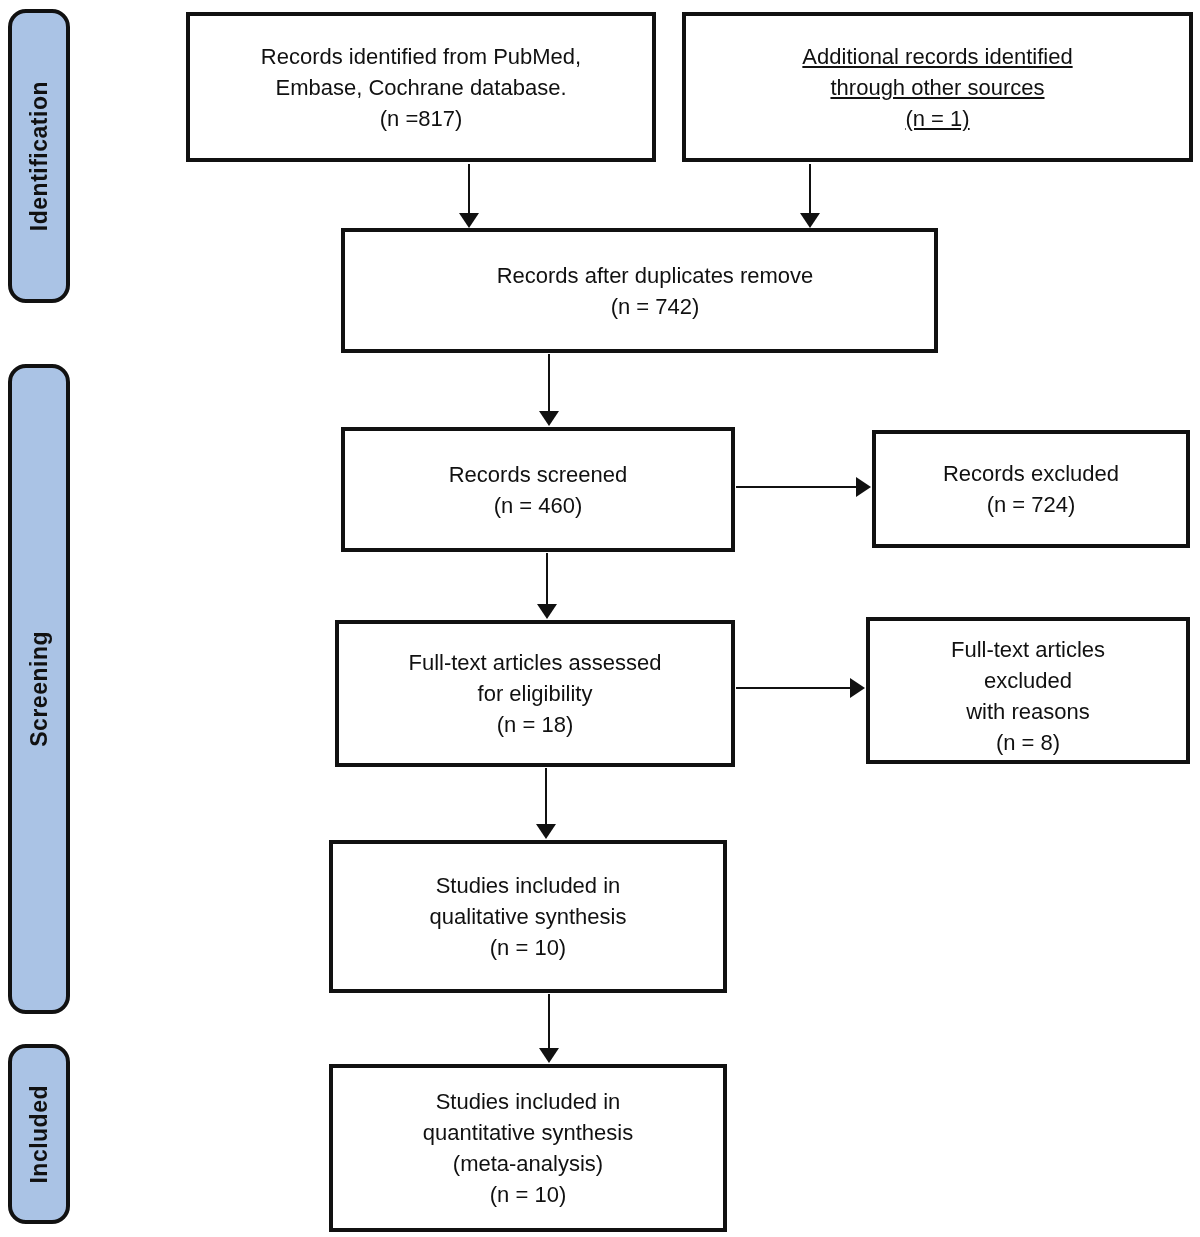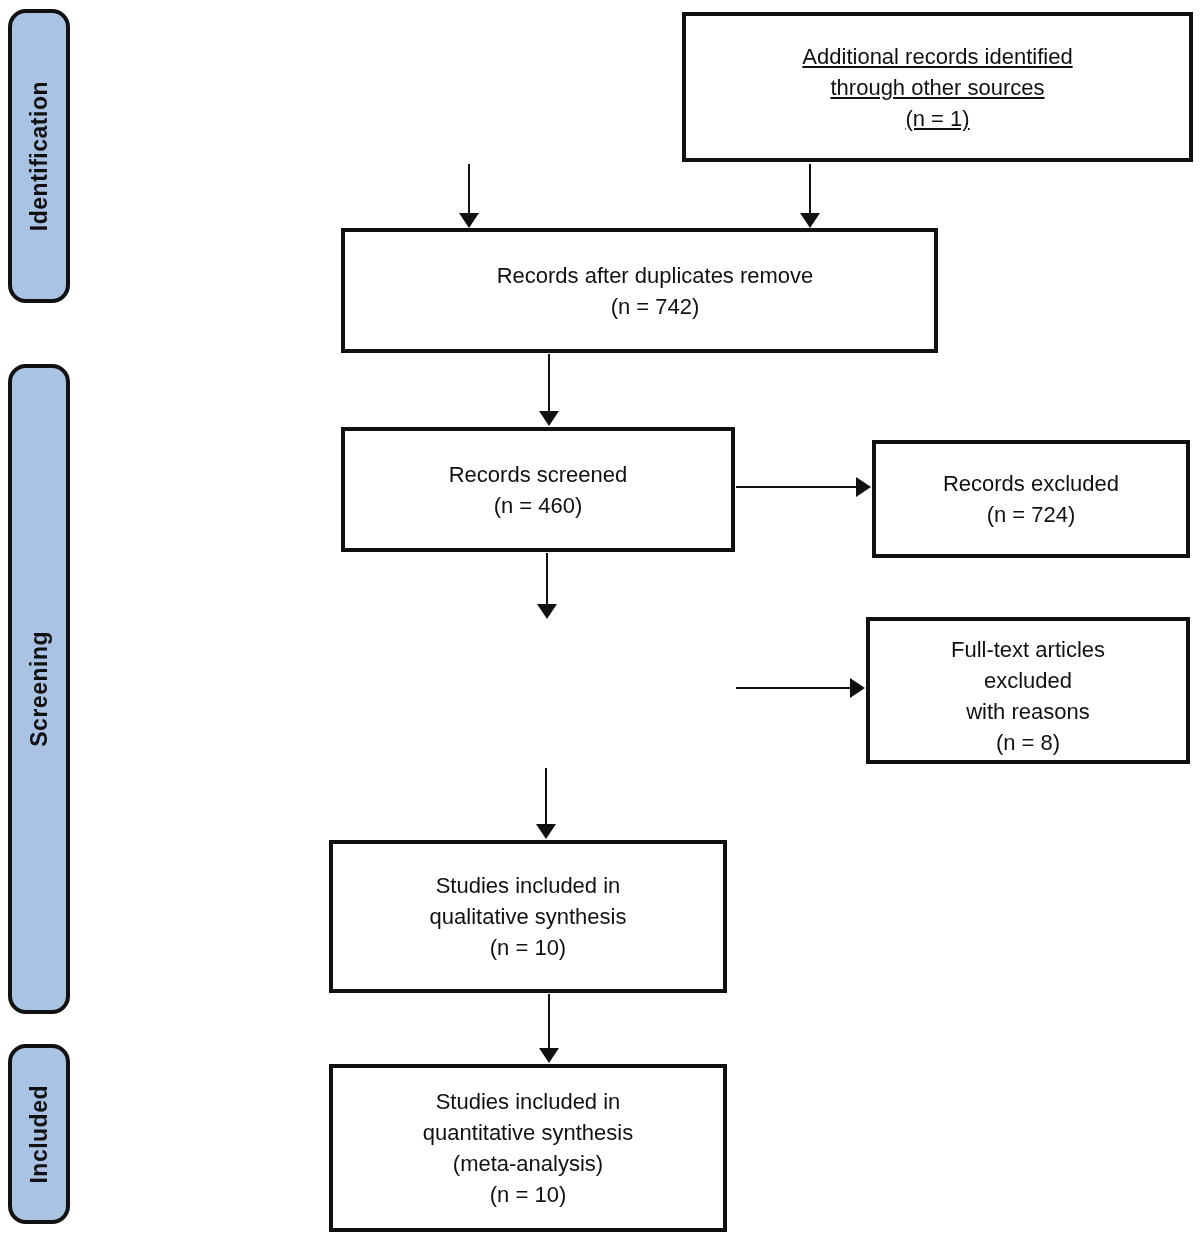--- a/index.html
+++ b/index.html
@@ -57,21 +57,21 @@
     white-space: pre-line;
     font-size: 22px;
     line-height: 31px;
     color: #111111;
     padding: 2px 8px;
   }
   .b-identified   { left: 186px; top: 12px;   width: 470px; height: 150px; }
   .b-additional   { left: 682px; top: 12px;   width: 511px; height: 150px; text-decoration: underline; }
   .b-duplicates   { left: 341px; top: 228px;  width: 597px; height: 125px; padding-left: 31px; }
   .b-screened     { left: 341px; top: 427px;  width: 394px; height: 125px; }
-  .b-excluded     { left: 872px; top: 430px;  width: 318px; height: 118px; margin-top: 10px; }
+  .b-excluded     { left: 872px; top: 430px;  width: 318px; height: 118px; }
   .b-eligibility  { left: 335px; top: 620px;  width: 400px; height: 147px; }
   .b-ft-excluded  { left: 866px; top: 617px;  width: 324px; height: 147px; align-items: flex-end; }
   .b-qualitative  { left: 329px; top: 840px;  width: 398px; height: 153px; }
   .b-quantitative { left: 329px; top: 1064px; width: 398px; height: 168px; }
 
   
   .varrow {
     position: absolute;
     width: 20px;
     display: flex;
@@ -108,36 +108,46 @@
   <div class="stage st-identification" style="background-color: rgb(170, 195, 229);">
     <span class="stage-label">Identification</span>
   </div>
   <div class="stage st-screening" style="background-color: rgb(170, 195, 229);">
     <span class="stage-label">Screening</span>
   </div>
   <div class="stage st-included" style="background-color: rgb(170, 195, 229);">
     <span class="stage-label">Included</span>
   </div>
 
+  <div class="box b-identified">
+    <div class="box-text">Records identified from PubMed,
+Embase, Cochrane database.
+(n =817)</div>
+  </div>
   <div class="box b-additional">
     <div class="box-text">Additional records identified
 through other sources
 (n = 1)</div>
   </div>
   <div class="box b-duplicates">
     <div class="box-text">Records after duplicates remove
 (n = 742)</div>
   </div>
   <div class="box b-screened">
     <div class="box-text">Records screened
 (n = 460)</div>
   </div>
   <div class="box b-excluded">
     <div class="box-text">Records excluded
 (n = 724)</div>
+  </div>
+  <div class="box b-eligibility">
+    <div class="box-text">Full-text articles assessed
+for eligibility
+(n = 18)</div>
   </div>
   <div class="box b-ft-excluded">
     <div class="box-text">Full-text articles
 excluded
 with reasons
 (n = 8)</div>
   </div>
   <div class="box b-qualitative">
     <div class="box-text">Studies included in
 qualitative synthesis

